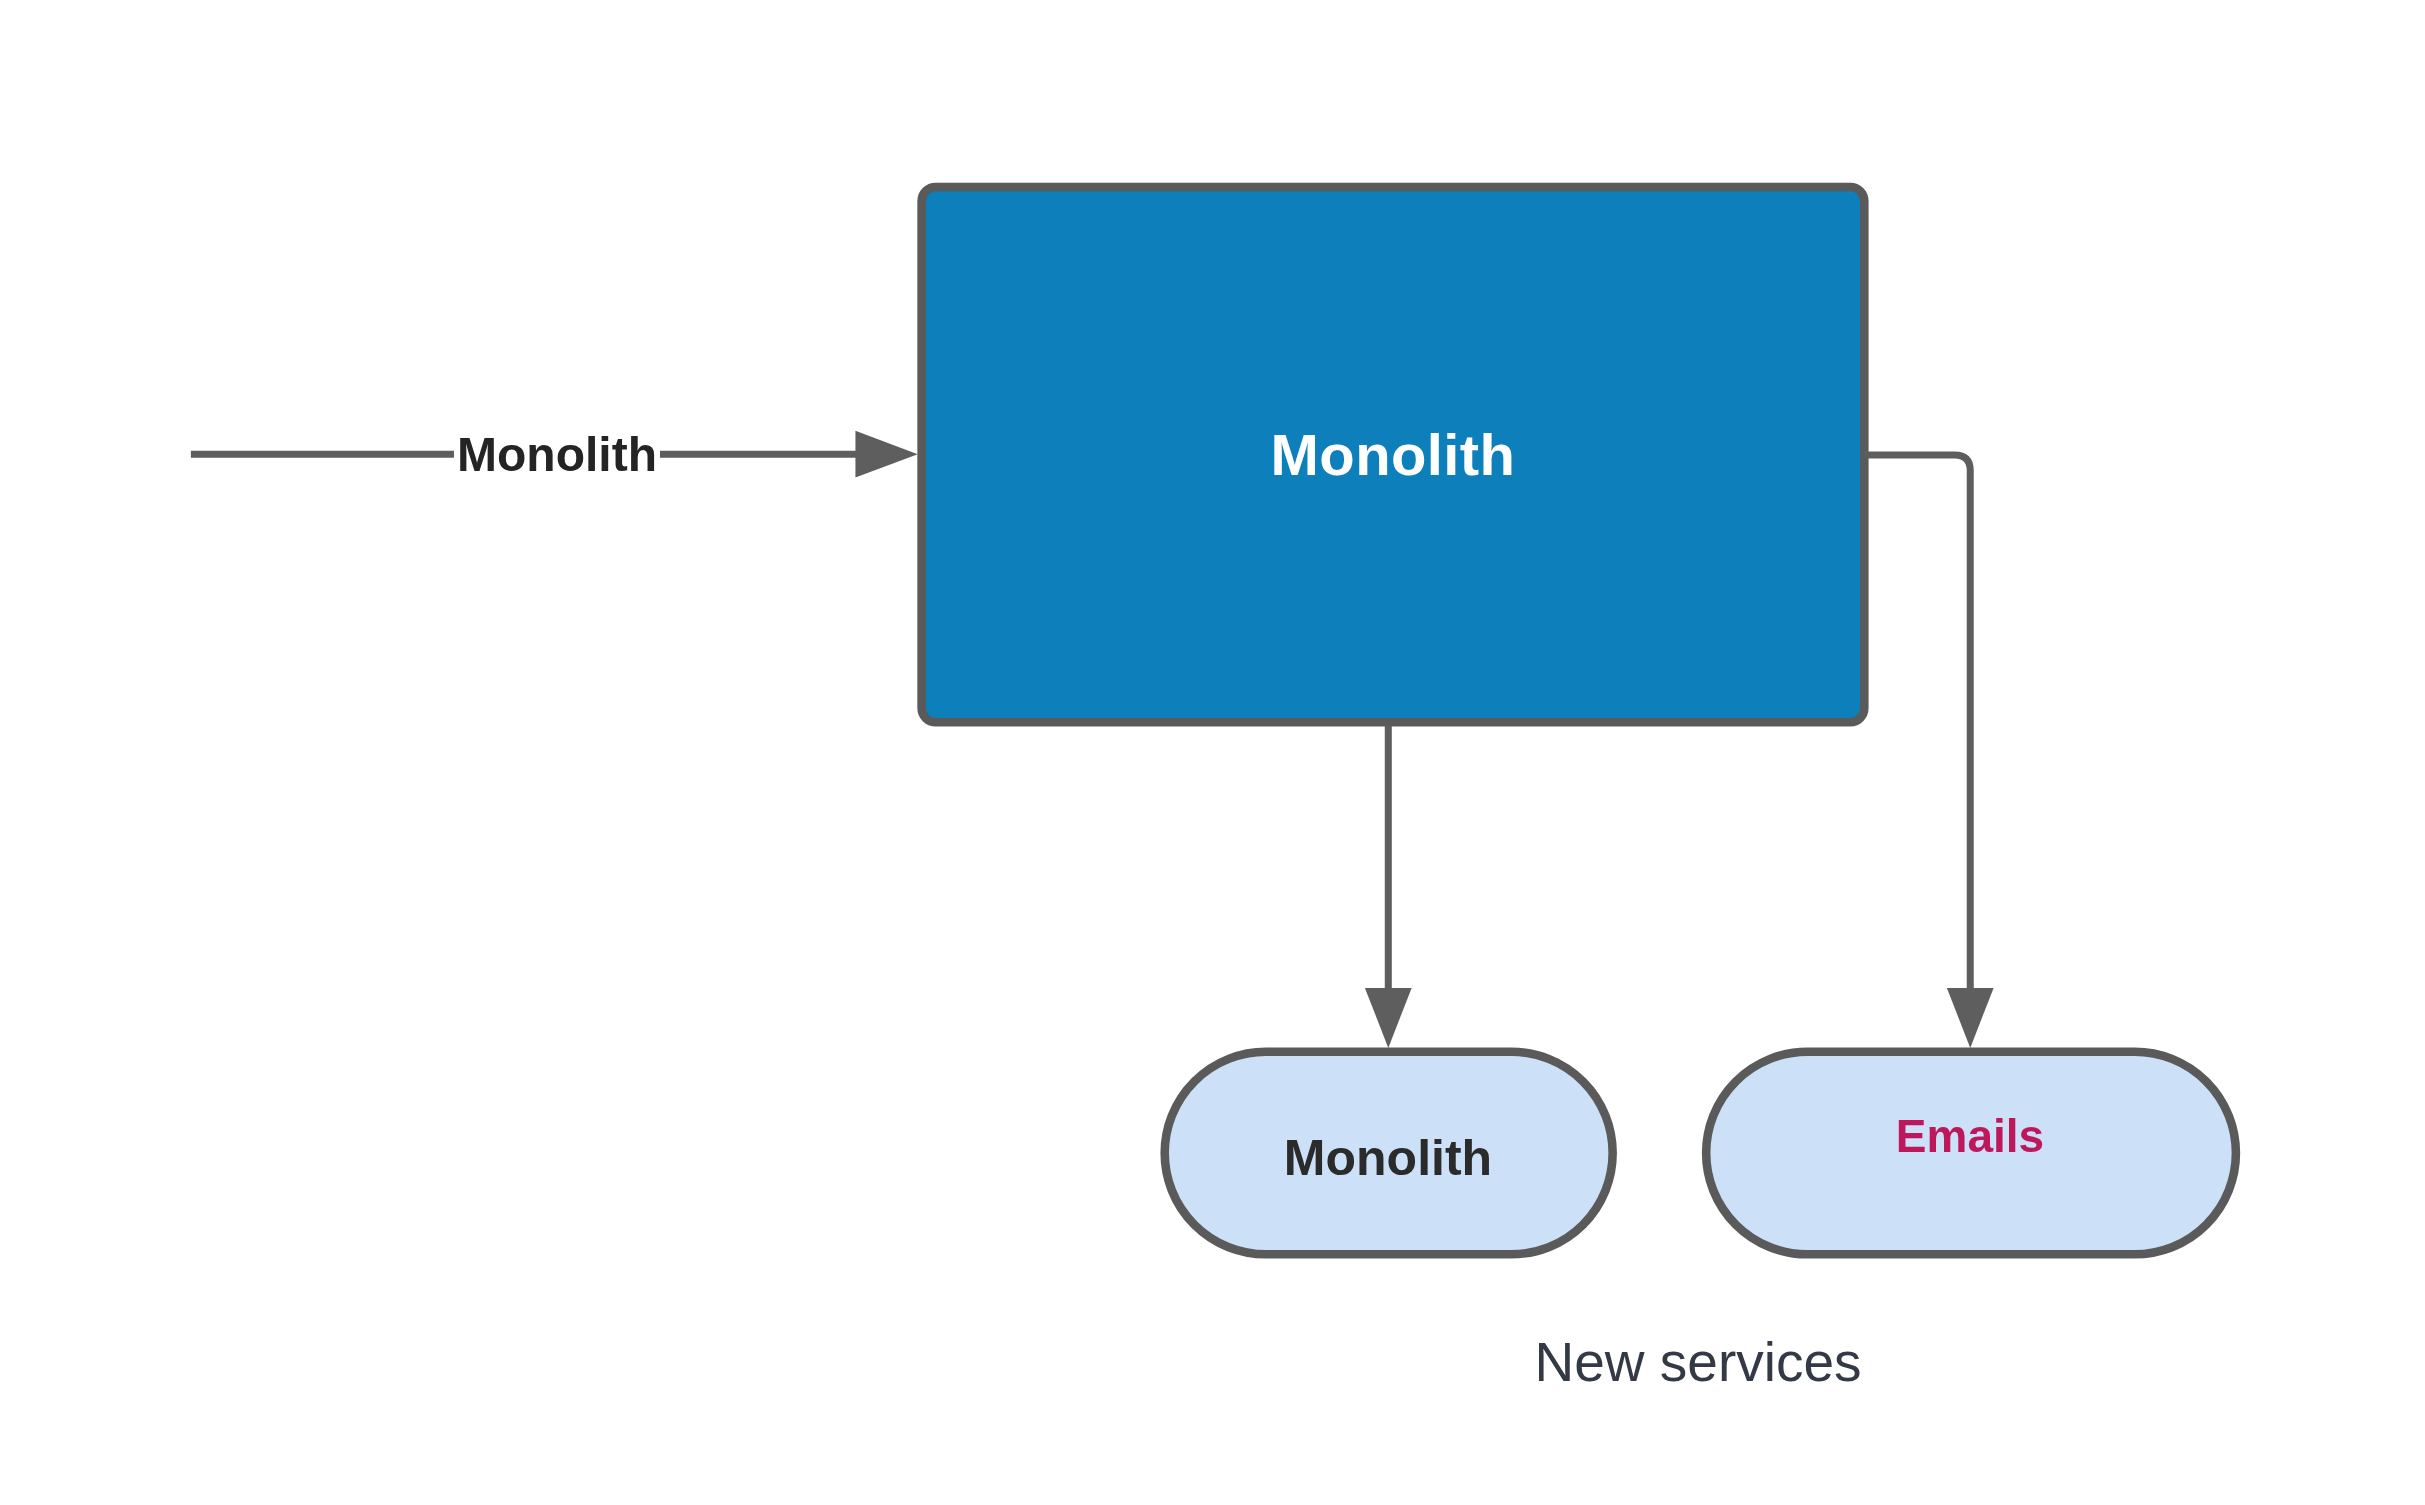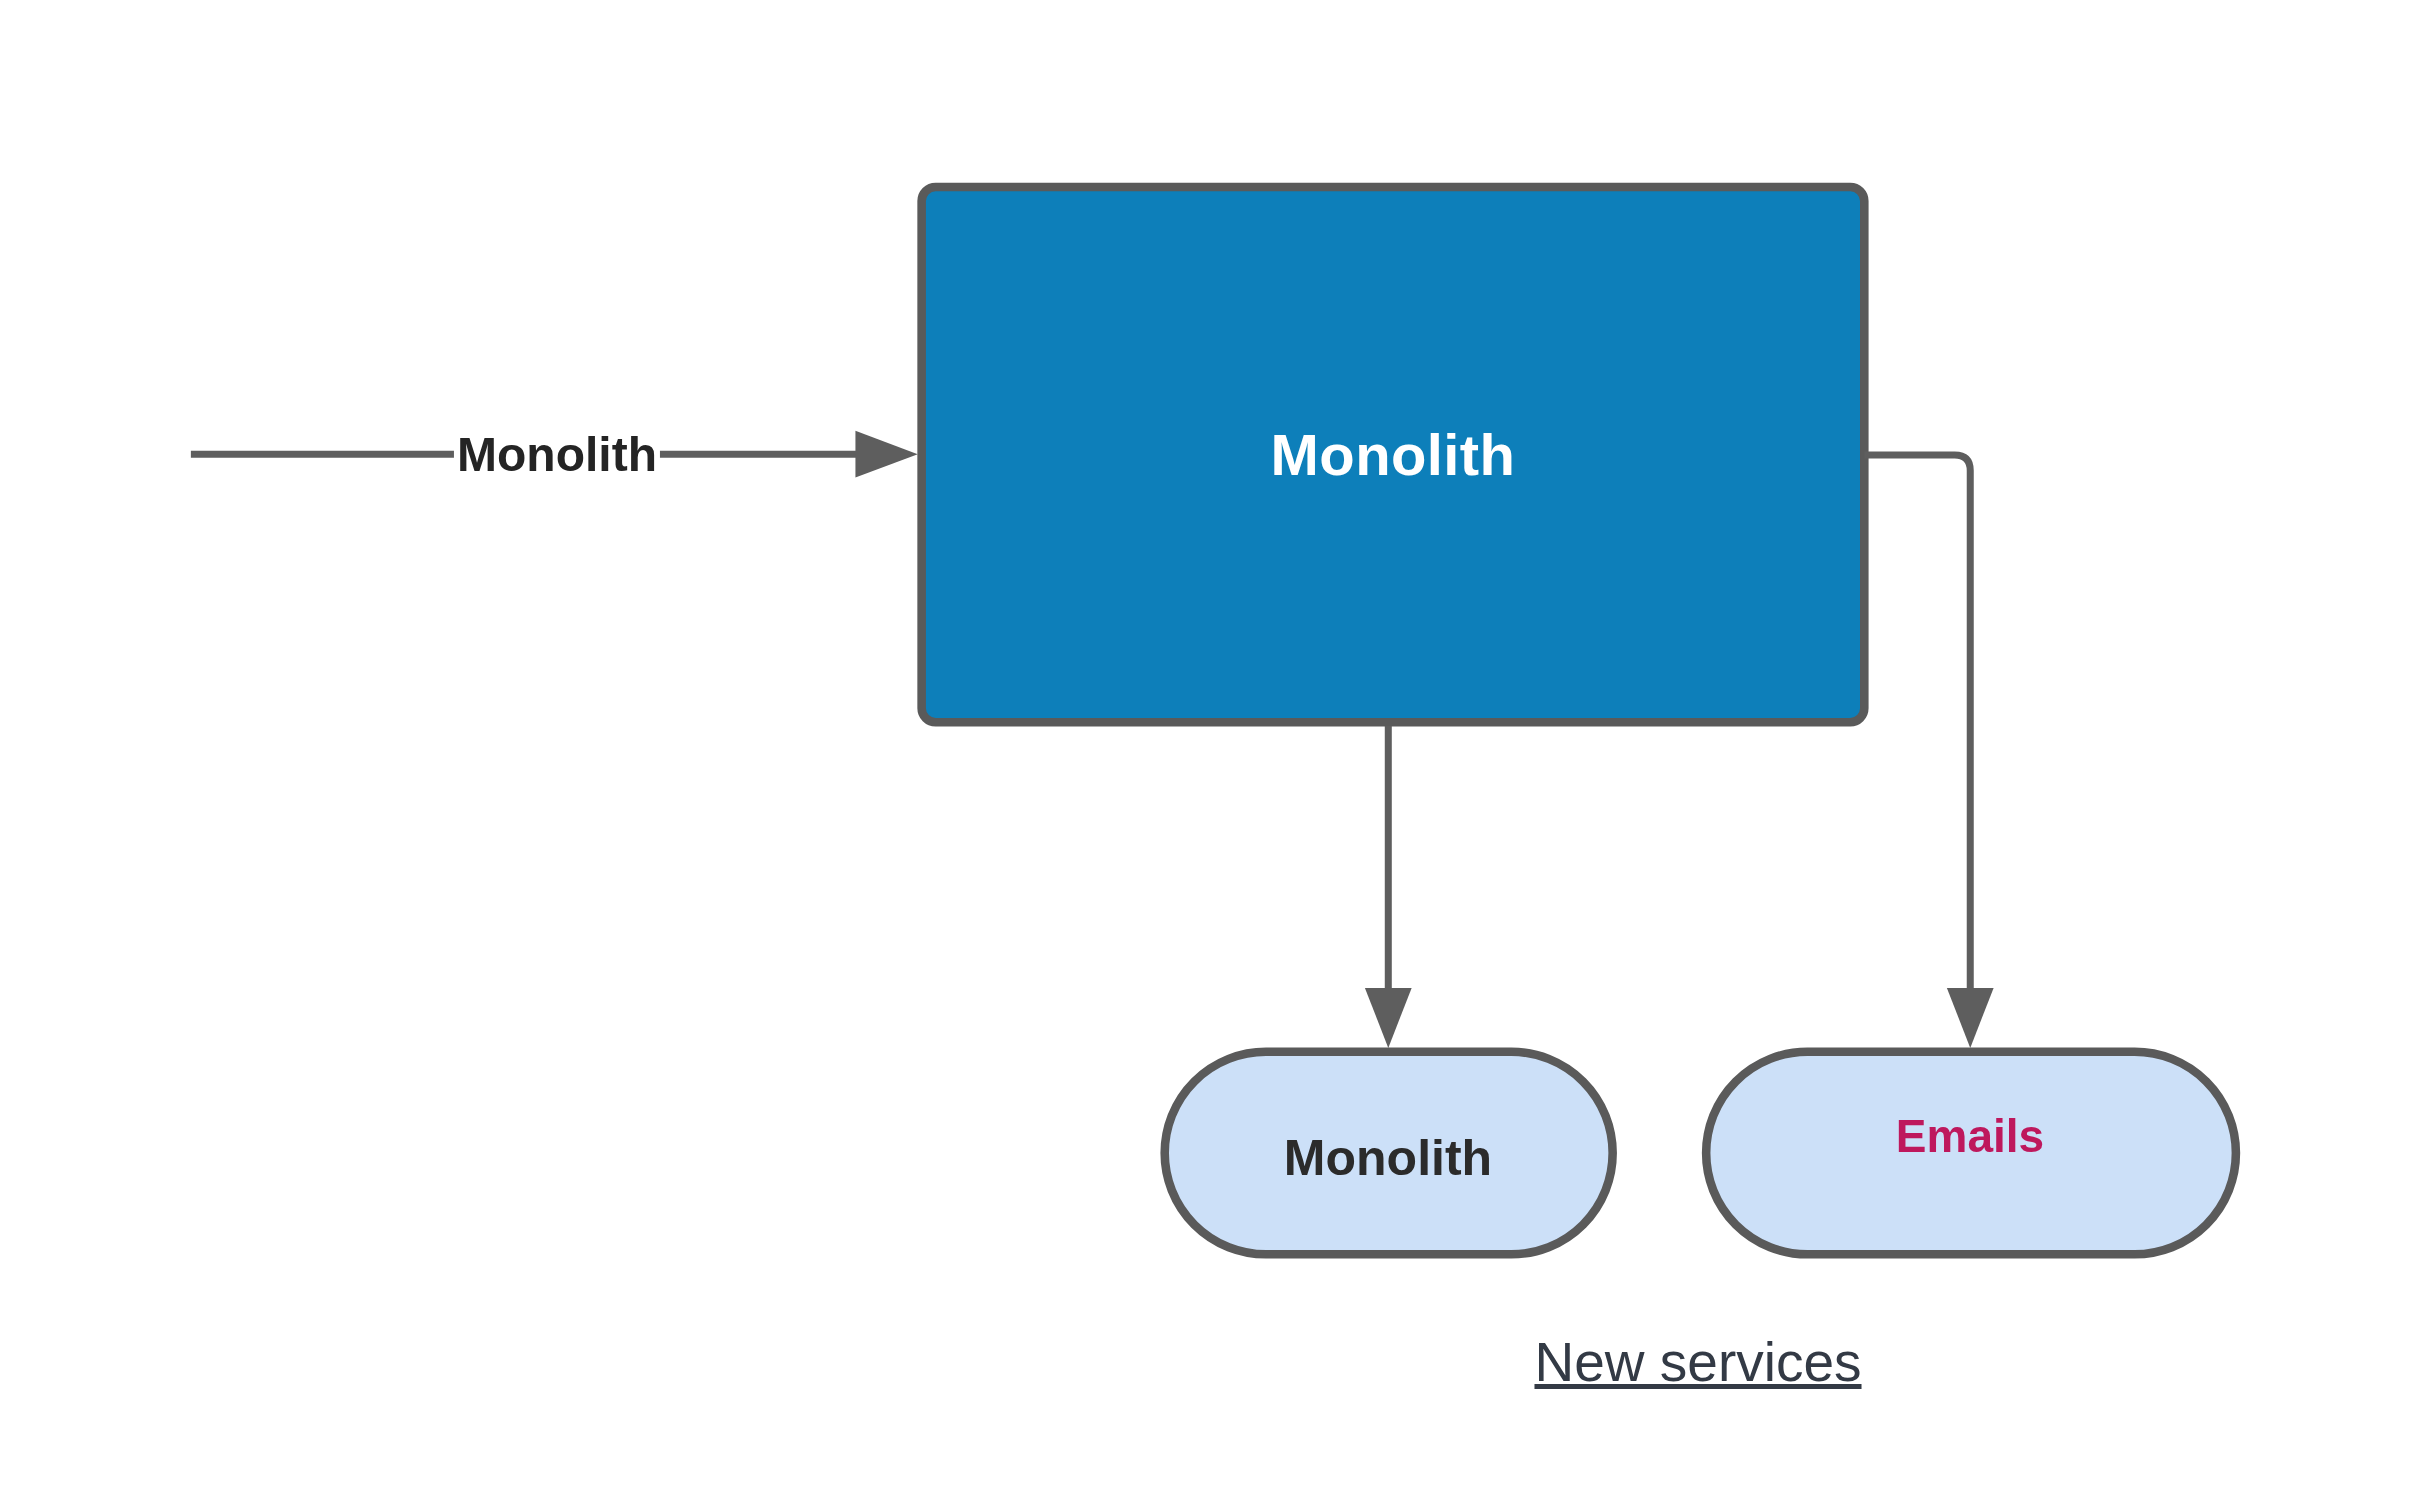--- a/index.html
+++ b/index.html
@@ -65,21 +65,20 @@
   }
   #new-services-caption {
     position: absolute;
     left: 1698px;
     top: 1362px;
     transform: translate(-50%, -50%);
     font-size: 55px;
     font-weight: normal;
     color: #333a45;
     white-space: nowrap;
-    text-decoration: underline;
   }
 </style>
 </head>
 <body>
 
 <div id="canvas">
 
   <svg id="diagram-svg" viewBox="0 0 3114 1933">
 
     <g>

